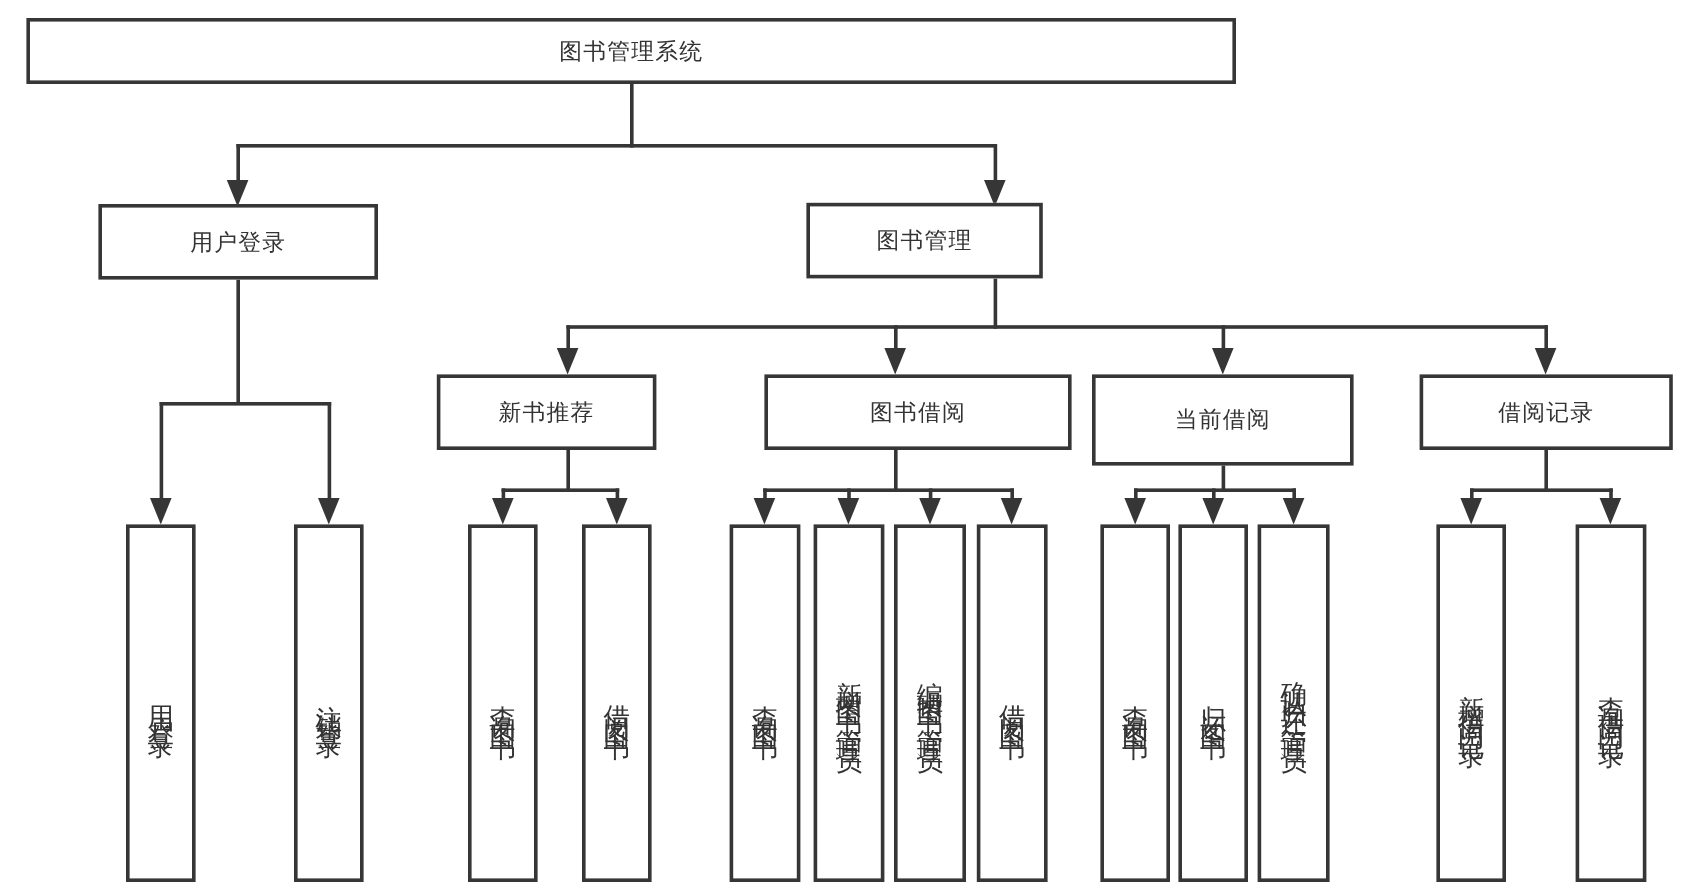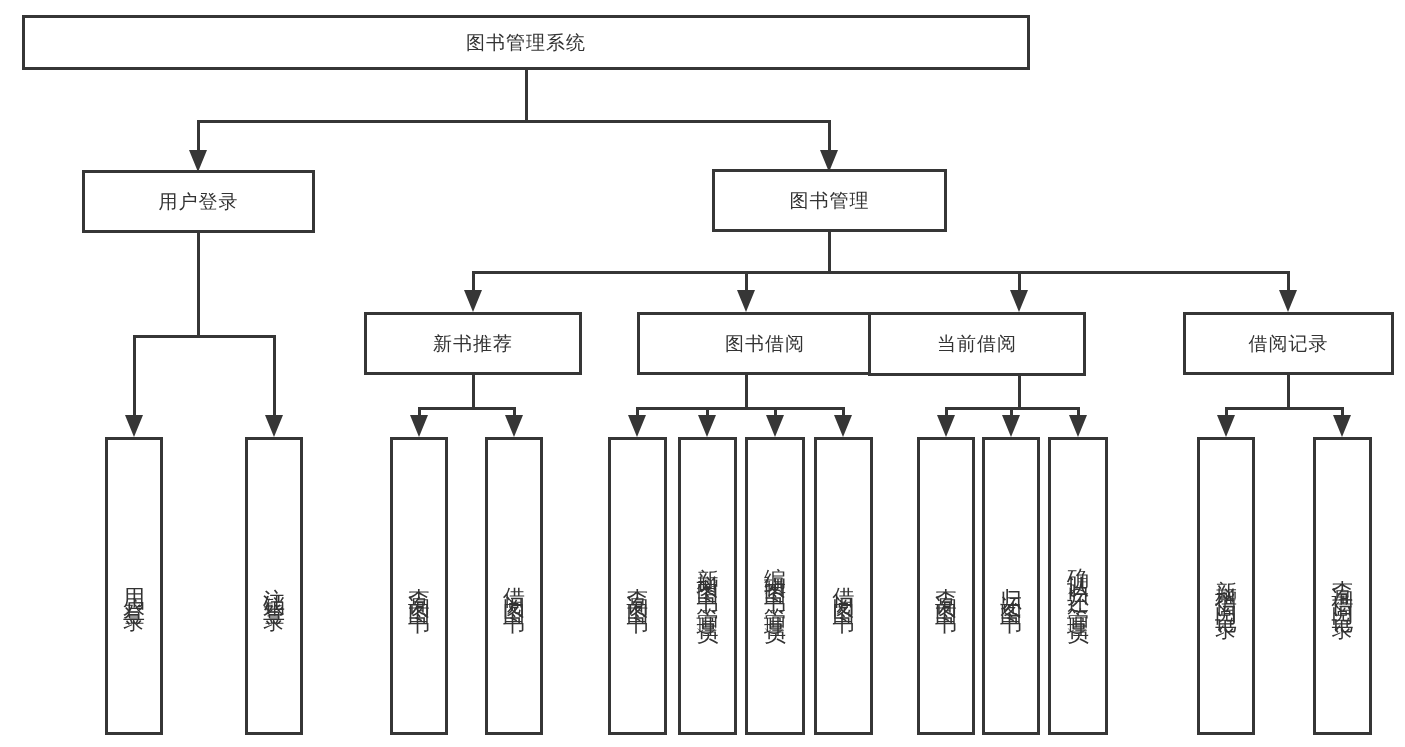--- a/index.html
+++ b/index.html
@@ -72,43 +72,43 @@
   <div class="box" style="left:22px; top:15px; width:1008px; height:55px;">图书管理系统</div>
 
   <div class="l" style="left:525px; top:70px; width:3px; height:53px;"></div>
   <div class="l" style="left:197px; top:120px; width:633px; height:3px;"></div>
   <div class="l" style="left:197px; top:120px; width:3px; height:32px;"></div>
   <div class="ar" style="left:189px; top:150px;"></div>
   <div class="l" style="left:828px; top:120px; width:3px; height:32px;"></div>
   <div class="ar" style="left:820px; top:150px;"></div>
 
   <div class="box" style="left:82px; top:170px; width:233px; height:63px;">用户登录</div>
-  <div class="box" style="left:712px; top:169px; width:235px; height:63px;">图书管理</div>
+  <div class="box" style="left:672px; top:169px; width:197px; height:63px;">图书管理</div>
 
   <div class="l" style="left:197px; top:233px; width:3px; height:102px;"></div>
   <div class="l" style="left:133px; top:335px; width:143px; height:3px;"></div>
   <div class="l" style="left:133px; top:335px; width:3px; height:82px;"></div>
   <div class="ar" style="left:125px; top:415px;"></div>
   <div class="l" style="left:273px; top:335px; width:3px; height:82px;"></div>
   <div class="ar" style="left:265px; top:415px;"></div>
 
   <div class="l" style="left:828px; top:232px; width:3px; height:42px;"></div>
   <div class="l" style="left:472px; top:271px; width:818px; height:3px;"></div>
   <div class="l" style="left:472px; top:271px; width:3px; height:21px;"></div>
   <div class="ar" style="left:464px; top:290px;"></div>
   <div class="l" style="left:745px; top:271px; width:3px; height:21px;"></div>
   <div class="ar" style="left:737px; top:290px;"></div>
   <div class="l" style="left:1018px; top:271px; width:3px; height:21px;"></div>
   <div class="ar" style="left:1010px; top:290px;"></div>
   <div class="l" style="left:1287px; top:271px; width:3px; height:21px;"></div>
   <div class="ar" style="left:1279px; top:290px;"></div>
 
-  <div class="box" style="left:364px; top:312px; width:218px; height:63px;">新书推荐</div>
+  <div class="box" style="left:364px; top:312px; width:183px; height:63px;">新书推荐</div>
   <div class="box" style="left:637px; top:312px; width:256px; height:63px;">图书借阅</div>
-  <div class="box" style="left:868px; top:312px; width:218px; height:64px;">当前借阅</div>
+  <div class="box" style="left:910px; top:312px; width:218px; height:76px;">当前借阅</div>
   <div class="box" style="left:1183px; top:312px; width:211px; height:63px;">借阅记录</div>
 
   <div class="l" style="left:472px; top:375px; width:3px; height:35px;"></div>
   <div class="l" style="left:418px; top:407px; width:98px; height:3px;"></div>
   <div class="l" style="left:418px; top:407px; width:3px; height:10px;"></div>
   <div class="ar" style="left:410px; top:415px;"></div>
   <div class="l" style="left:513px; top:407px; width:3px; height:10px;"></div>
   <div class="ar" style="left:505px; top:415px;"></div>
 
   <div class="l" style="left:745px; top:375px; width:3px; height:35px;"></div>

